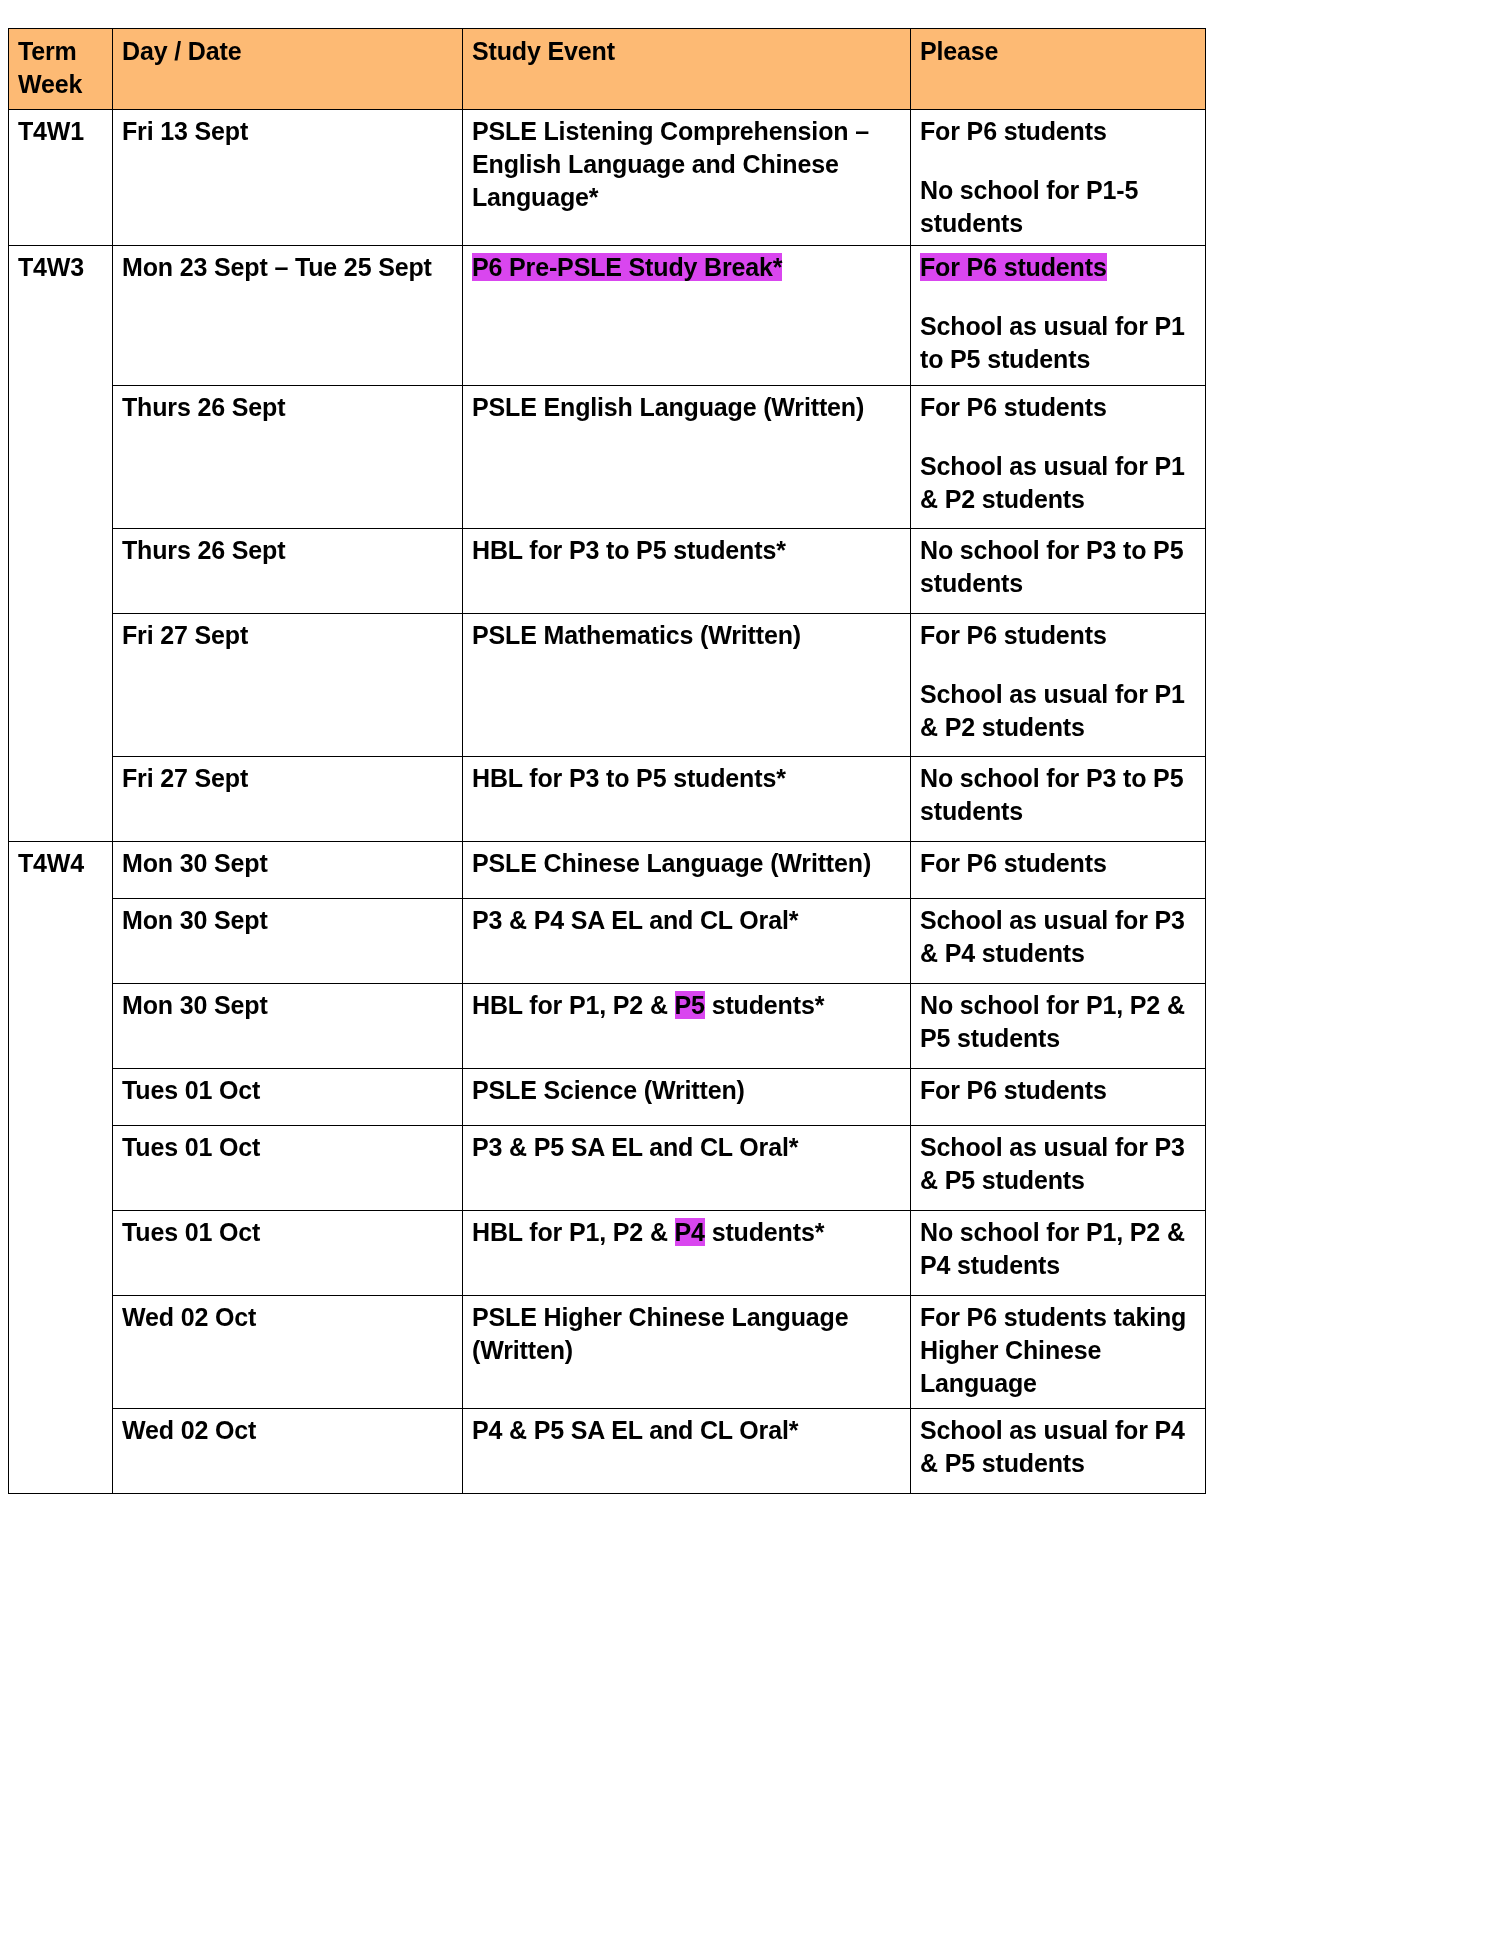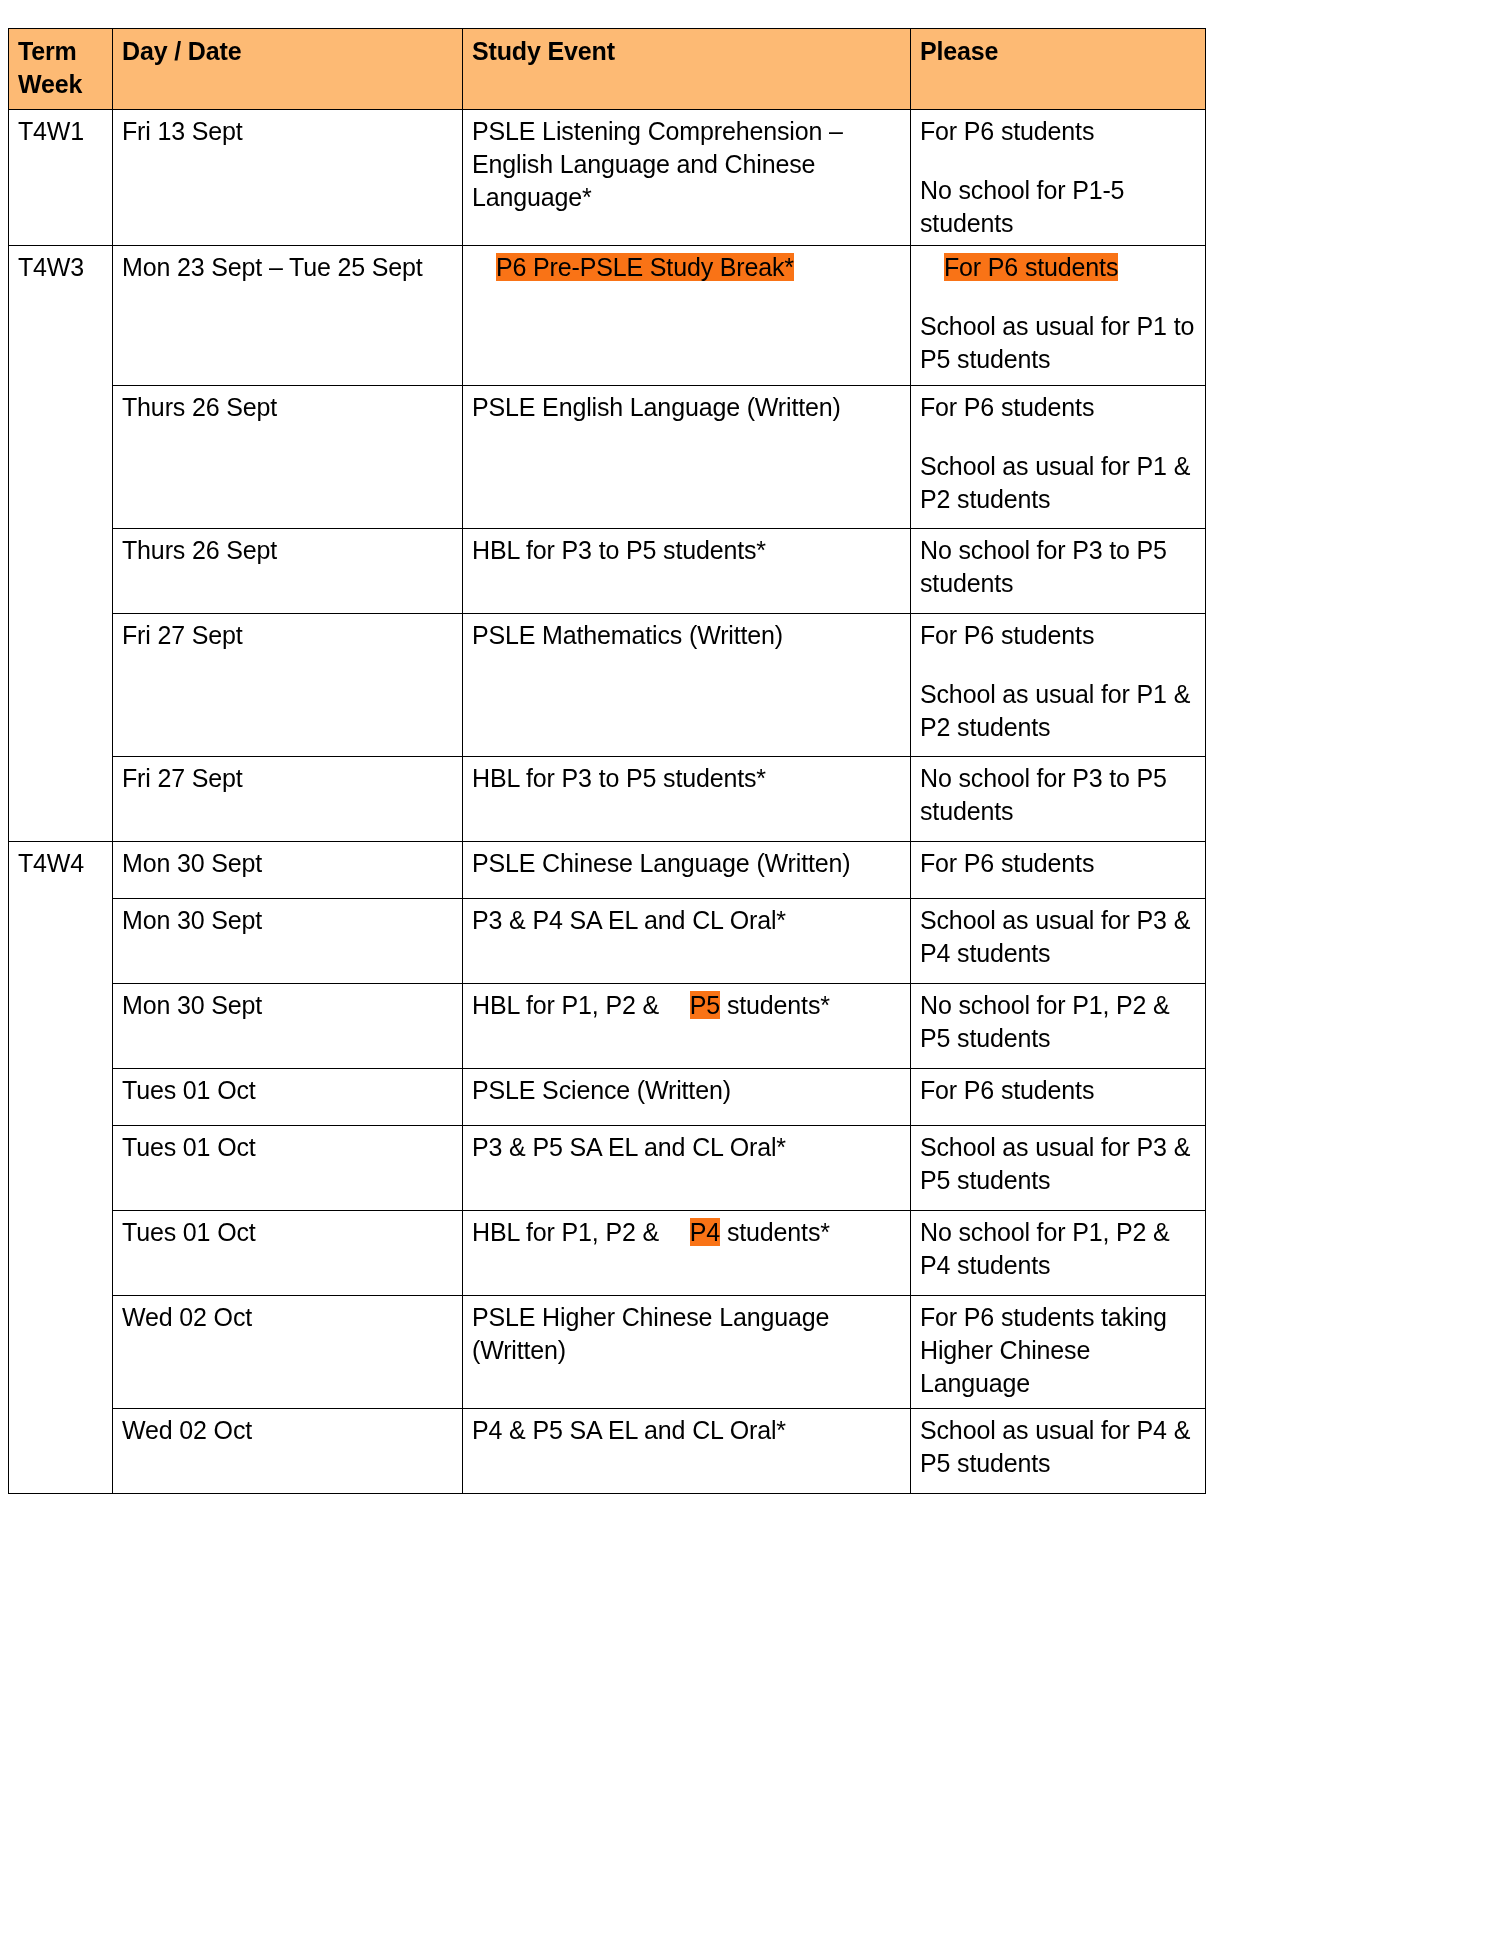--- a/index.html
+++ b/index.html
@@ -44,36 +44,36 @@
     table-layout: fixed;
   }
   table.calendar td, table.calendar th {
     border: 1.6px solid #000000;
     vertical-align: top;
     padding: 5px 9px 5px 9px;
     font-size: 25px;
     line-height: 1.32;
     text-align: left;
     letter-spacing: -0.15px;
+    font-weight: bold;
   }
   table.calendar thead th {
     background: #fdba74;
     font-weight: bold;
     padding-top: 6px;
     padding-bottom: 8px;
   }
   .col-term   { width: 104px; }
   .col-date   { width: 350px; }
   .col-event  { width: 448px; }
   .col-remark { width: 295px; }
 
   td.term-cell { }
   .hl {
-    background: #f97316;
-    margin-left: 24px;
+    background: #d946ef;
   }
   .cell-line { display: block; }
   .cell-gap { display: block; height: 26px; }
 </style>
 </head>
 <body>
 
 <div class="page">
 
 

